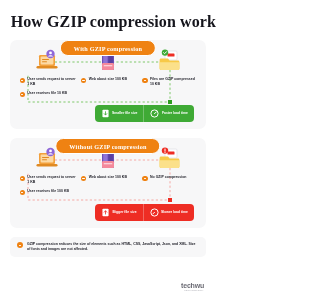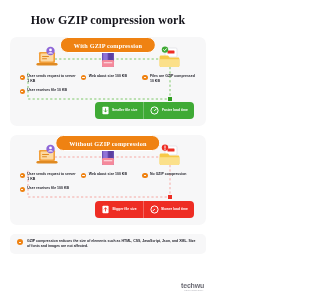--- a/index.html
+++ b/index.html
@@ -5,24 +5,24 @@
   * { box-sizing: border-box; margin: 0; padding: 0; }
   html, body {
     width: 216px; height: 300px;
     background: #ffffff;
     font-family: "Liberation Sans", sans-serif;
     overflow: hidden;
   }
   .page { position: relative; width: 216px; height: 300px; background: #fff; }
 
   .title {
-    text-align: center;
+    text-align: right;
     font-family: "Liberation Serif", serif;
     font-weight: bold;
-    font-size: 12px;
+    font-size: 16px;
     color: #15151c;
     letter-spacing: .1px;
     padding-top: 13px;
   }
 
   
   .section { position: relative; width: 196px; margin: 0 auto; }
   .panel {
     background: #f7f7f8;
     border-radius: 7px;

